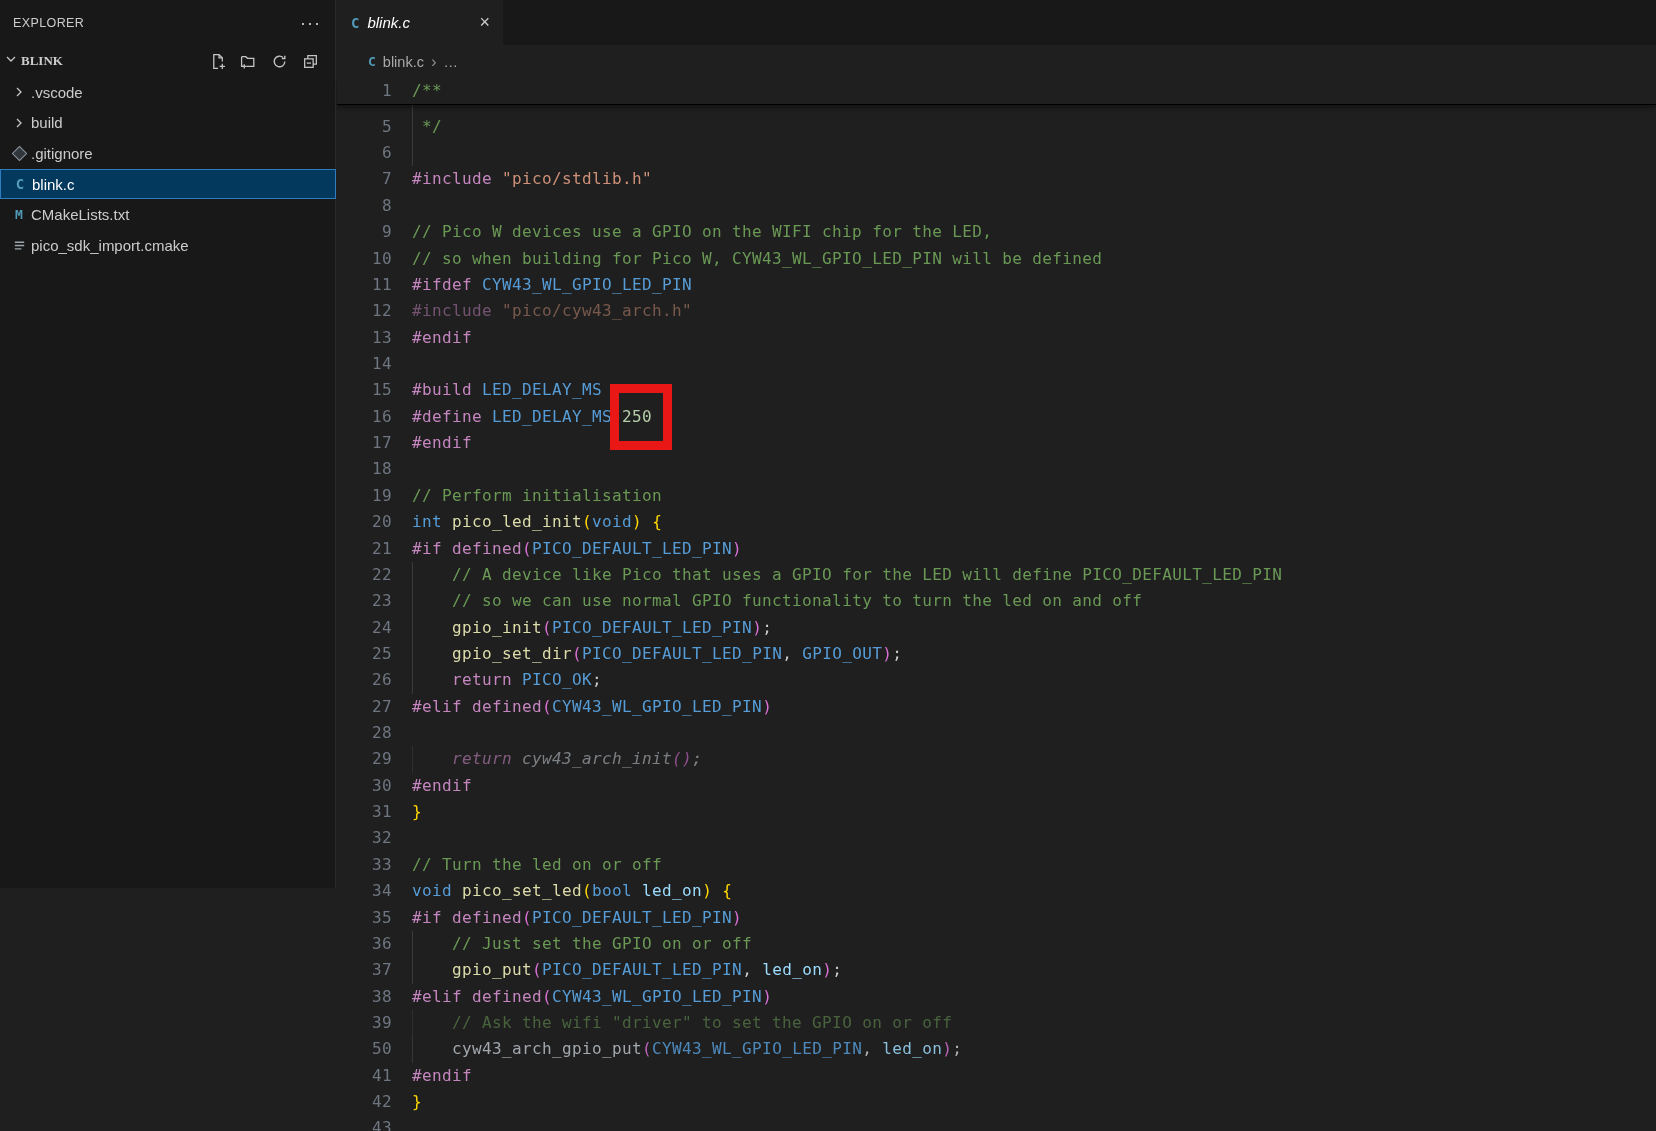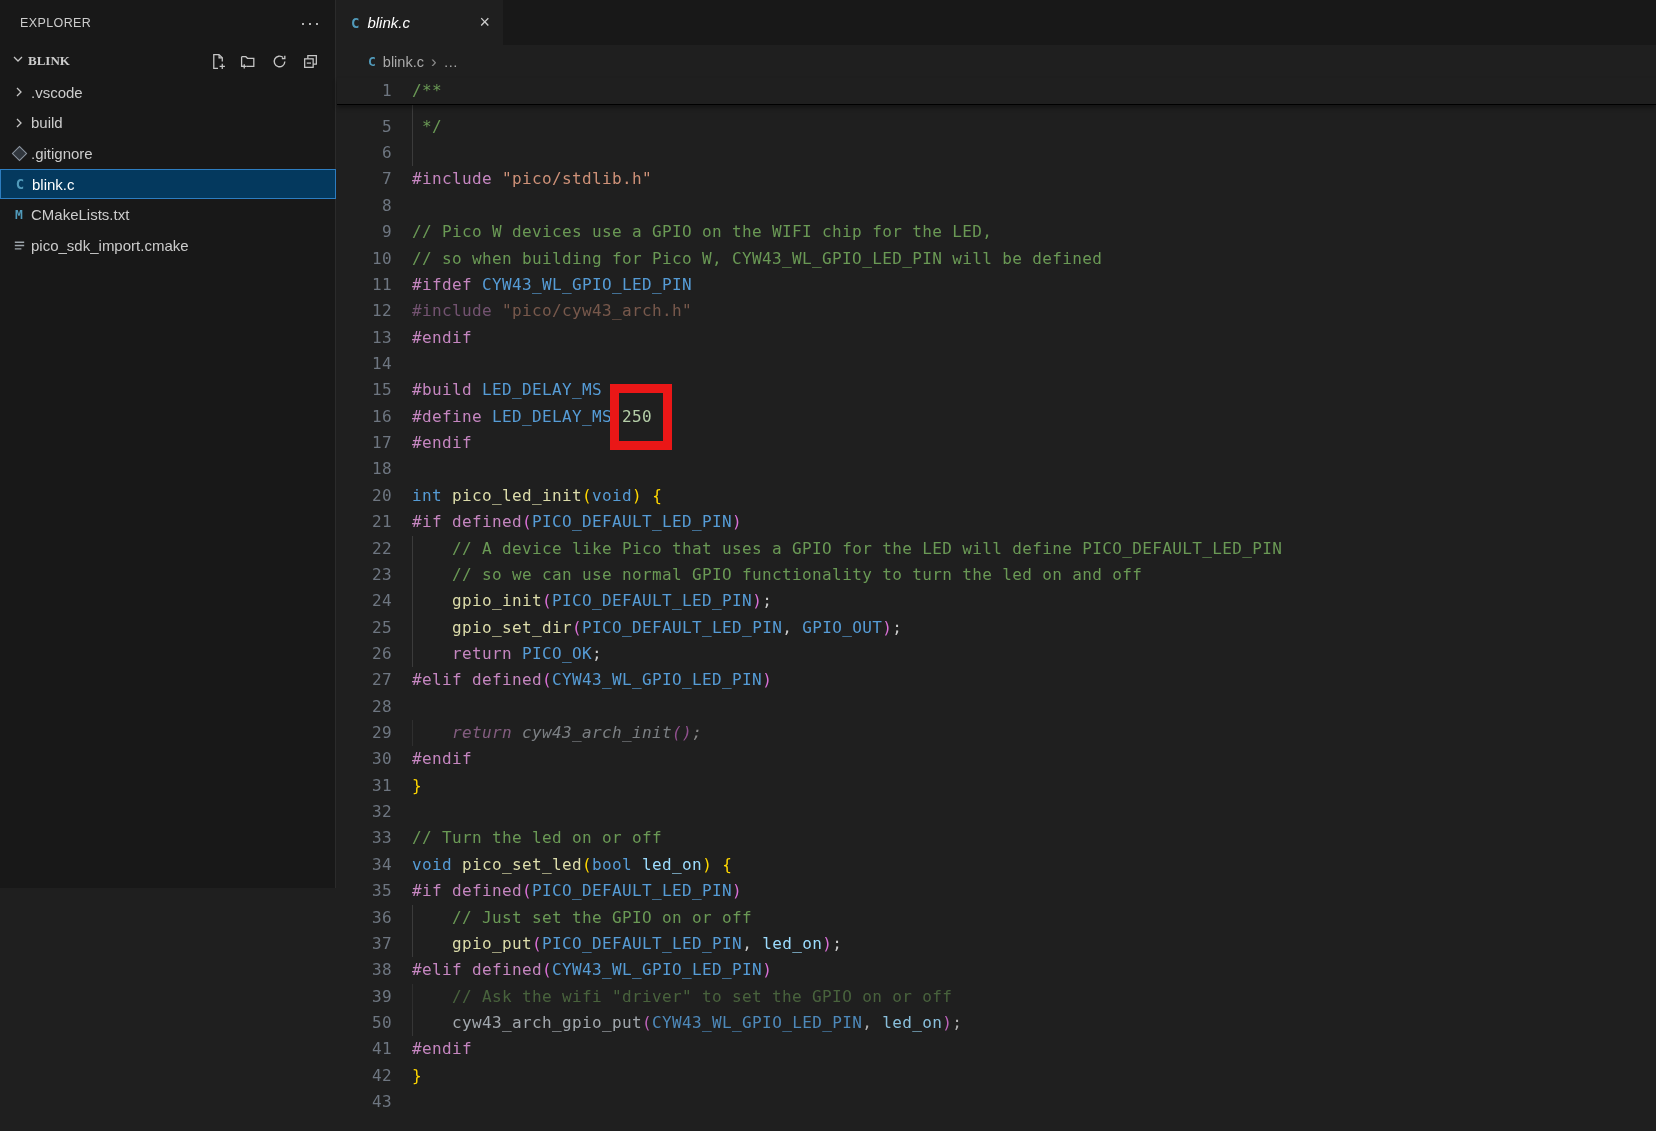--- a/index.html
+++ b/index.html
@@ -1,21 +1,21 @@
 <!DOCTYPE html>
 <html><head>
 <meta charset="utf-8">
 <style>
   html,body{margin:0;padding:0;background:#1f1f1f;}
   #app{position:relative;width:1656px;height:1131px;overflow:hidden;
        font-family:"Liberation Sans",sans-serif;color:#cccccc;}
 
   
   #sidebar{position:absolute;left:0;top:0;width:336px;height:888px;
-           background:#181818;border-right:1px solid #2b2b2b;box-sizing:border-box;padding-left:7px;}
+           background:#181818;border-right:1px solid #2b2b2b;box-sizing:border-box;}
   #explorer-titlebar{height:45px;display:flex;align-items:center;justify-content:space-between;
                      padding:0 14px 0 13px;}
   #explorer-title{font-size:12.5px;color:#cccccc;letter-spacing:.4px;}
   #explorer-more{font-size:18px;color:#cccccc;letter-spacing:1px;cursor:pointer;line-height:10px;}
   #section-header{height:32px;display:flex;align-items:center;padding:0 16px 0 3px;}
   #section-label{font-size:13px;font-weight:bold;color:#cccccc;margin-left:2px;flex:1;font-family:Liberation Serif, serif;}
   .hdr-icons{display:flex;gap:14px;align-items:center;}
   .hdr-icons svg{display:block;cursor:pointer;}
   #tree{position:absolute;left:0;top:77px;width:336px;}
   .trow{height:30.6px;display:flex;align-items:center;box-sizing:border-box;font-size:15px;color:#cccccc;}
@@ -178,20 +178,21 @@
         <div class="crow"><span class="ln">9</span><span class="ct"><span class="tk-c">// Pico W devices use a GPIO on the WIFI chip for the LED,</span></span></div>
         <div class="crow"><span class="ln">10</span><span class="ct"><span class="tk-c">// so when building for Pico W, CYW43_WL_GPIO_LED_PIN will be defined</span></span></div>
         <div class="crow"><span class="ln">11</span><span class="ct"><span class="tk-d">#ifdef </span><span class="tk-m">CYW43_WL_GPIO_LED_PIN</span></span></div>
         <div class="crow"><span class="ln">12</span><span class="ct" style="opacity: 0.5;"><span class="tk-d">#include </span><span class="tk-s">"pico/cyw43_arch.h"</span></span></div>
         <div class="crow"><span class="ln">13</span><span class="ct"><span class="tk-d">#endif</span></span></div>
         <div class="crow"><span class="ln">14</span><span class="ct"></span></div>
         <div class="crow"><span class="ln">15</span><span class="ct"><span class="tk-d">#build </span><span class="tk-m">LED_DELAY_MS</span></span></div>
         <div class="crow"><span class="ln">16</span><span class="ct"><span class="tk-d">#define </span><span class="tk-m">LED_DELAY_MS</span><span class="tk-t"> </span><span class="tk-n">250</span></span></div>
         <div class="crow"><span class="ln">17</span><span class="ct"><span class="tk-d">#endif</span></span></div>
         <div class="crow"><span class="ln">18</span><span class="ct"></span></div>
+        <div class="crow"><span class="ln">19</span><span class="ct"><span class="tk-c">// Perform initialisation</span></span></div>
         <div class="crow"><span class="ln">20</span><span class="ct"><span class="tk-k">int </span><span class="tk-f">pico_led_init</span><span class="tk-p1">(</span><span class="tk-k">void</span><span class="tk-p1">)</span><span class="tk-t"> </span><span class="tk-p1">{</span></span></div>
         <div class="crow"><span class="ln">21</span><span class="ct"><span class="tk-d">#if defined</span><span class="tk-p2">(</span><span class="tk-m">PICO_DEFAULT_LED_PIN</span><span class="tk-p2">)</span></span></div>
         <div class="crow g"><span class="ln">22</span><span class="ct"><span class="tk-t">    </span><span class="tk-c">// A device like Pico that uses a GPIO for the LED will define PICO_DEFAULT_LED_PIN</span></span></div>
         <div class="crow g"><span class="ln">23</span><span class="ct"><span class="tk-t">    </span><span class="tk-c">// so we can use normal GPIO functionality to turn the led on and off</span></span></div>
         <div class="crow g"><span class="ln">24</span><span class="ct"><span class="tk-t">    </span><span class="tk-f">gpio_init</span><span class="tk-p2">(</span><span class="tk-m">PICO_DEFAULT_LED_PIN</span><span class="tk-p2">)</span><span class="tk-t">;</span></span></div>
         <div class="crow g"><span class="ln">25</span><span class="ct"><span class="tk-t">    </span><span class="tk-f">gpio_set_dir</span><span class="tk-p2">(</span><span class="tk-m">PICO_DEFAULT_LED_PIN</span><span class="tk-t">, </span><span class="tk-m">GPIO_OUT</span><span class="tk-p2">)</span><span class="tk-t">;</span></span></div>
         <div class="crow g"><span class="ln">26</span><span class="ct"><span class="tk-t">    </span><span class="tk-d">return </span><span class="tk-m">PICO_OK</span><span class="tk-t">;</span></span></div>
         <div class="crow"><span class="ln">27</span><span class="ct"><span class="tk-d">#elif defined</span><span class="tk-p2">(</span><span class="tk-m">CYW43_WL_GPIO_LED_PIN</span><span class="tk-p2">)</span></span></div>
         <div class="crow g"><span class="ln">28</span></div>
         <div class="crow g"><span class="ln">29</span><span class="ct" style="opacity: 0.6; font-style: italic;"><span class="tk-t">    </span><span class="tk-d">return </span><span class="tk-w">cyw43_arch_init</span><span class="tk-p2">(</span><span class="tk-p2">)</span><span class="tk-t">;</span></span></div>

